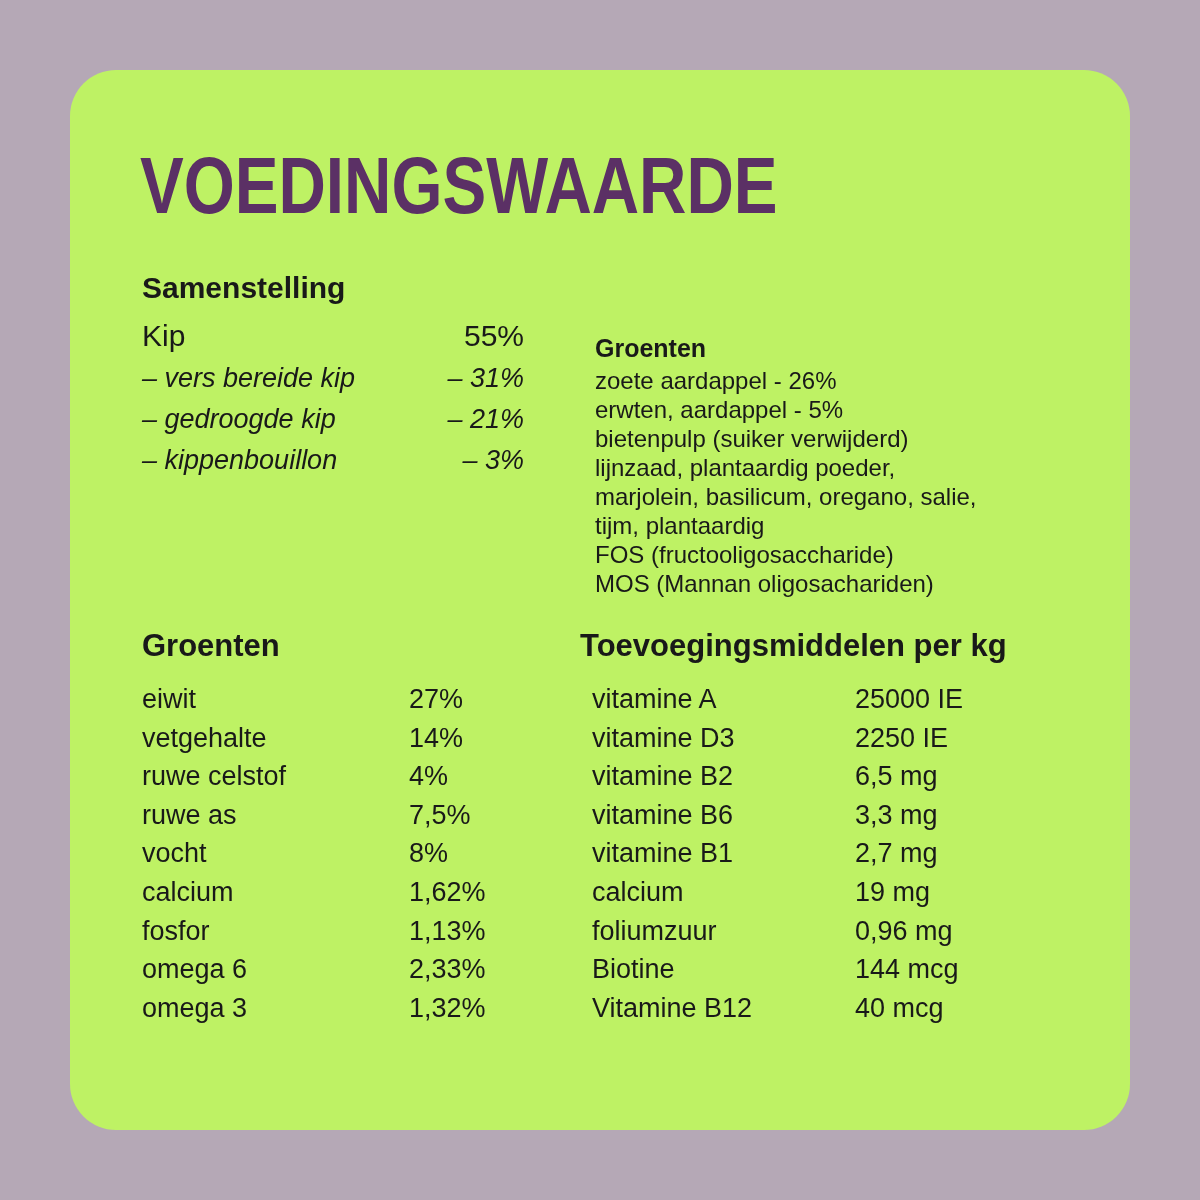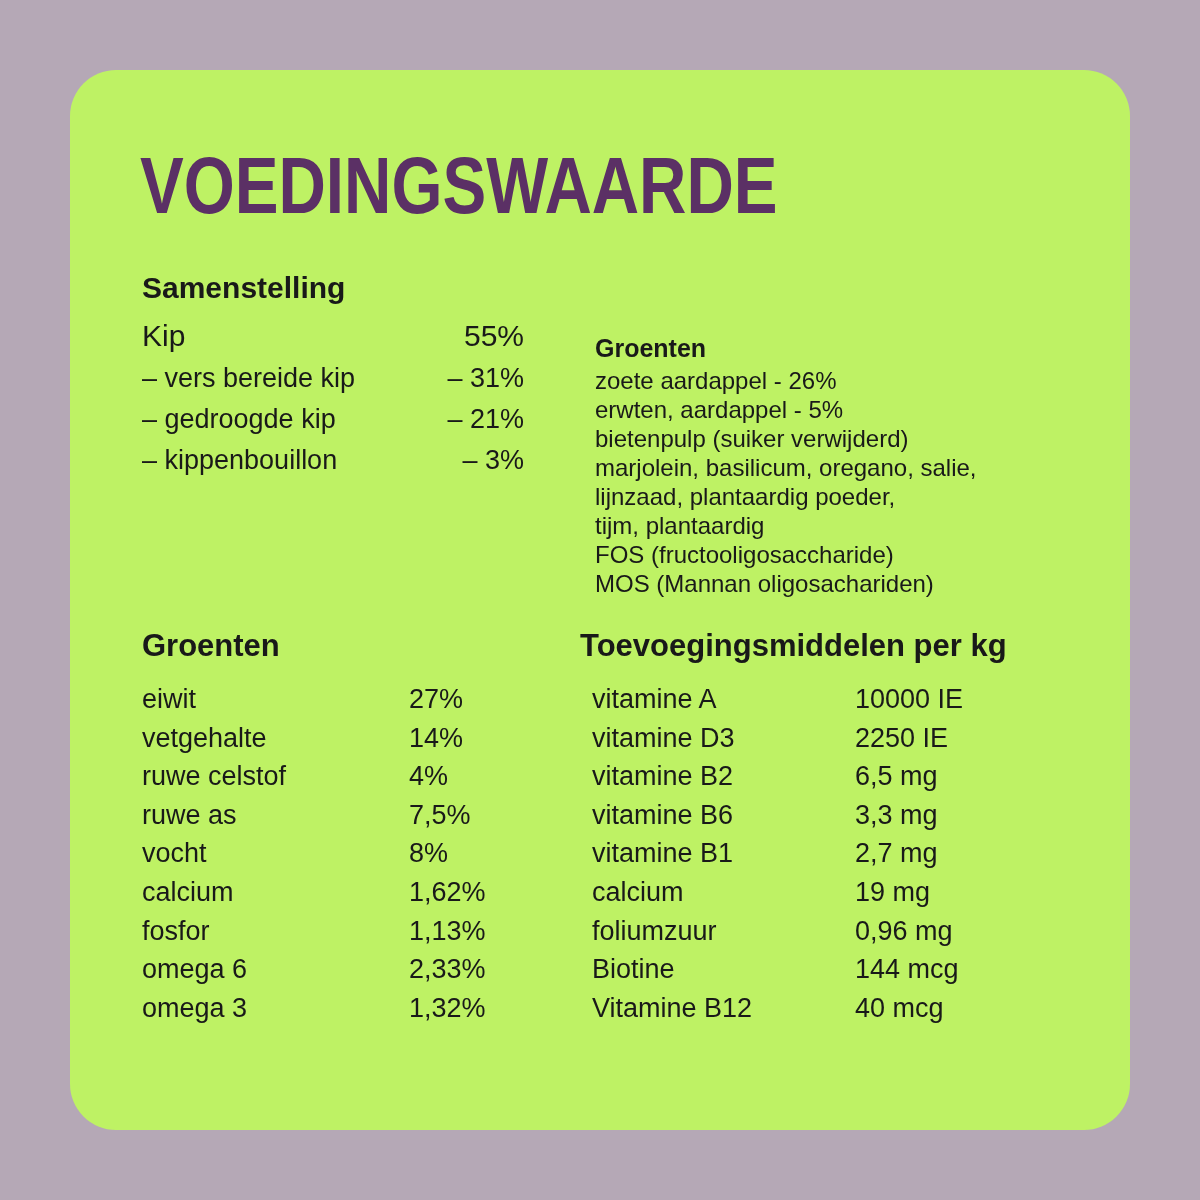--- a/index.html
+++ b/index.html
@@ -41,21 +41,21 @@
     line-height: 36px; margin-bottom: 8px;
   }
   .comp-row {
     display: flex; justify-content: space-between;
     align-items: baseline;
   }
   .comp-row.main {
     font-size: 30px; font-weight: normal; line-height: 44px;
   }
   .comp-row.sub {
-    font-size: 27px; line-height: 41px;
+    font-size: 27px; font-style: italic; line-height: 41px;
   }
   
   .groenten {
     position: absolute;
     left: 510px; top: 262px;
     width: 490px;
     margin-left: 15px;
   }
   .groenten .heading {
     font-size: 25px; font-weight: bold; line-height: 32px;
@@ -102,22 +102,22 @@
       <span>– kippenbouillon</span>
       <span>– 3%</span>
     </div>
   </div>
 
   <div class="groenten">
     <div class="heading">Groenten</div>
     <div class="line">zoete aardappel - 26%</div>
     <div class="line">erwten, aardappel - 5%</div>
     <div class="line">bietenpulp (suiker verwijderd)</div>
+    <div class="line">lijnzaad, plantaardig poeder,</div>
     <div class="line">marjolein, basilicum, oregano, salie,</div>
-    <div class="line">lijnzaad, plantaardig poeder,</div>
     <div class="line">tijm, plantaardig</div>
     <div class="line">FOS (fructooligosaccharide)</div>
     <div class="line">MOS (Mannan oligosachariden)</div>
   </div>
 
   <div class="table-block analyse">
     <div class="heading">Groenten</div>
     <div class="t-row">
       <span class="t-label">eiwit</span>
       <span class="t-value">27%</span>
@@ -153,21 +153,21 @@
     <div class="t-row">
       <span class="t-label">omega 3</span>
       <span class="t-value">1,32%</span>
     </div>
   </div>
 
   <div class="table-block toevoegingen">
     <div class="heading">Toevoegingsmiddelen per kg</div>
     <div class="t-row">
       <span class="t-label">vitamine A</span>
-      <span class="t-value">10000 IE</span>
+      <span class="t-value">25000 IE</span>
     </div>
     <div class="t-row">
       <span class="t-label">vitamine D3</span>
       <span class="t-value">2250 IE</span>
     </div>
     <div class="t-row">
       <span class="t-label">vitamine B2</span>
       <span class="t-value">6,5 mg</span>
     </div>
     <div class="t-row">

